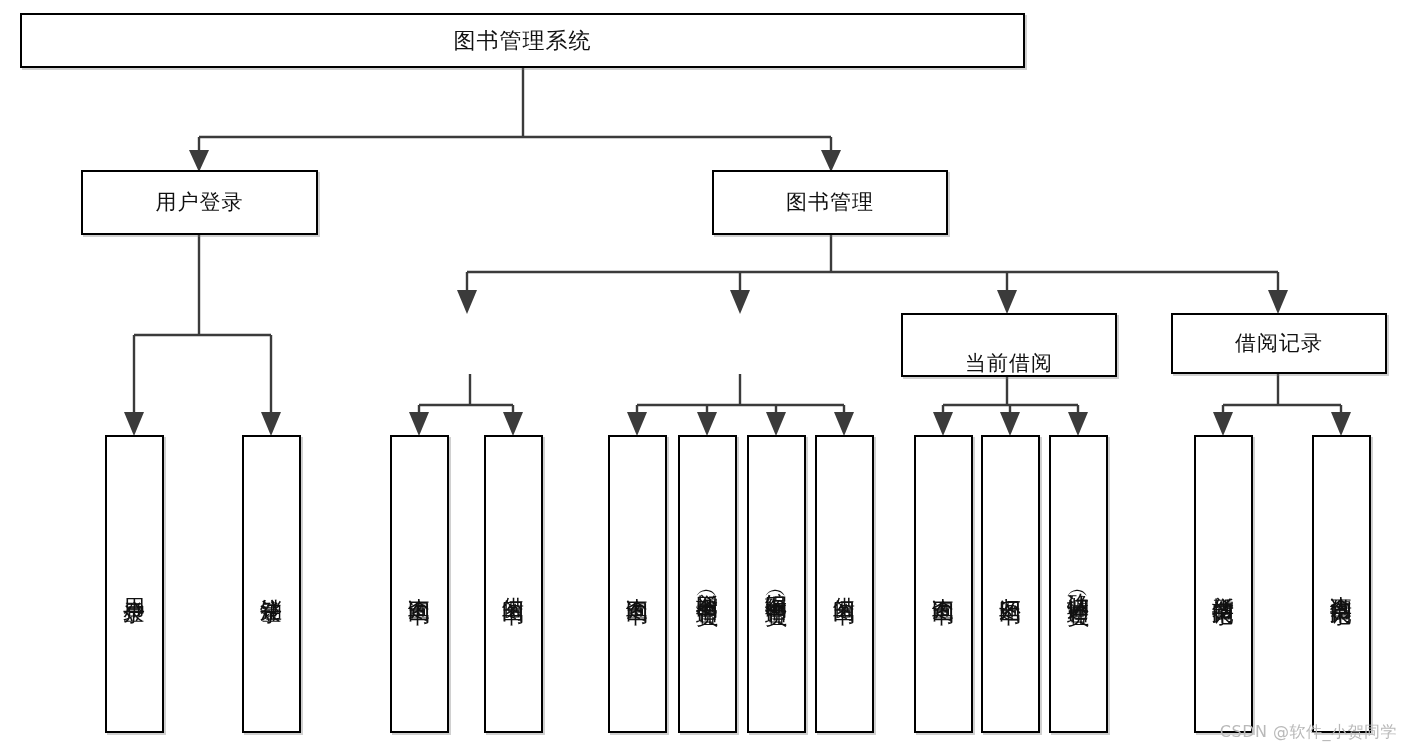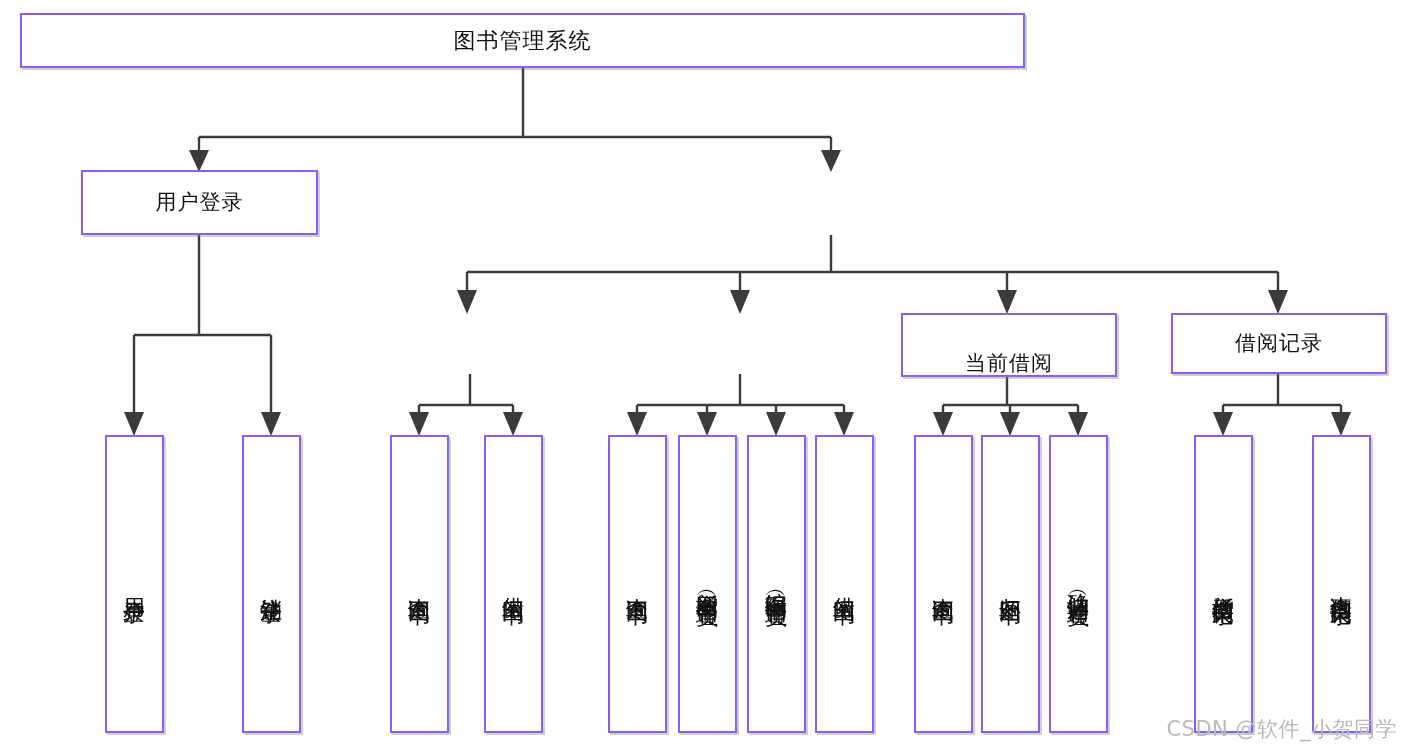--- a/index.html
+++ b/index.html
@@ -13,21 +13,21 @@
   #canvas {
     position: relative;
     width: 1405px;
     height: 747px;
     background: #ffffff;
     overflow: hidden;
   }
   .node {
     position: absolute;
     box-sizing: border-box;
-    border: 2px solid #8b5cf6;
+    border: 2px solid #000000;
     background: #ffffff;
     color: #1a1a1a;
     display: flex;
     align-items: center;
     justify-content: center;
     box-shadow: 2px 2px 0 rgba(120,120,120,0.35);
   }
   .node .label {
     font-size: 21px;
     line-height: 1.15;
@@ -60,21 +60,21 @@
   svg.wires path, svg.wires line {
     stroke: #3b3b3b;
     stroke-width: 2.4;
     fill: none;
   }
   svg.wires polygon { fill: #3b3b3b; }
   #watermark {
     position: absolute;
     right: 8px;
     bottom: 4px;
-    font-size: 21px;
+    font-size: 16px;
     color: #b9b9b9;
     letter-spacing: 0.5px;
     white-space: nowrap;
   }
 </style>
 </head>
 <body>
 
 <div id="canvas">
 
@@ -140,20 +140,23 @@
     <polygon points="1331,412 1351,412 1341,436"></polygon>
   </svg>
 
   <div class="node root" style="left:20px; top:13px; width:1005px; height:55px;">
     <span class="label">图书管理系统</span>
   </div>
 
   <div class="node" style="left:81px; top:170px; width:237px; height:65px;">
     <span class="label">用户登录</span>
   </div>
+  <div class="node" style="left:712px; top:170px; width:236px; height:65px;">
+    <span class="label">图书管理</span>
+  </div>
 
   <div class="node" style="left:901px; top:313px; width:216px; height:64px;align-items:flex-end;">
     <span class="label">当前借阅</span>
   </div>
   <div class="node" style="left:1171px; top:313px; width:216px; height:61px;">
     <span class="label">借阅记录</span>
   </div>
 
   <div class="node vertical" style="left:105px; top:435px; width:59px; height:298px;">
     <span class="label">用户登录</span>

